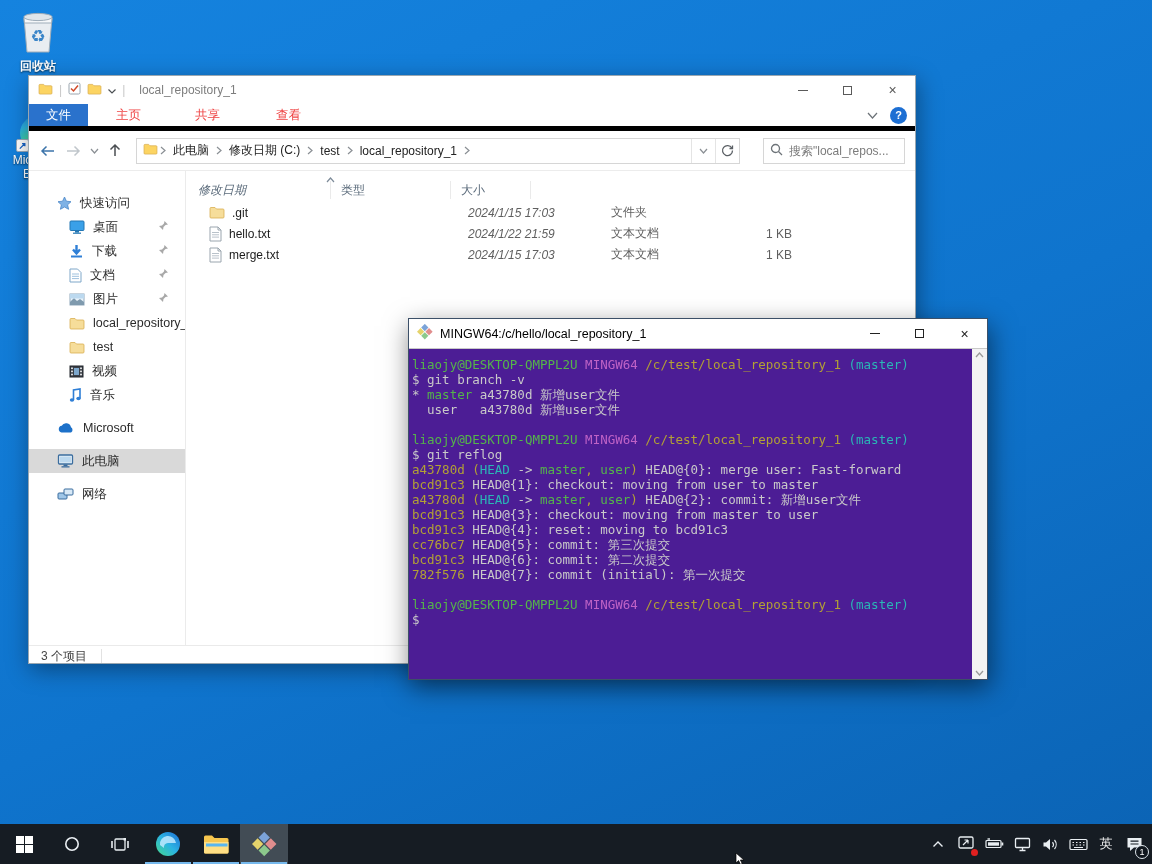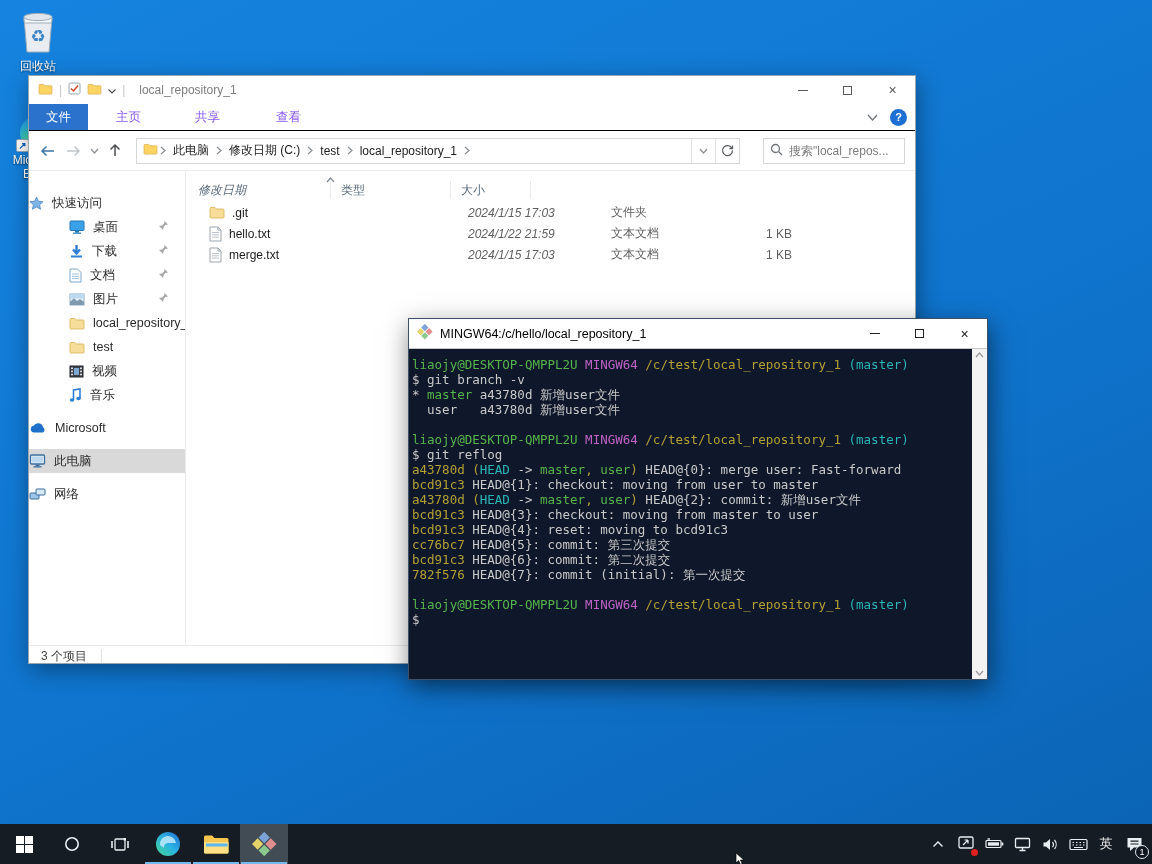--- a/index.html
+++ b/index.html
@@ -1,61 +1,61 @@
 <!DOCTYPE html>
 <html><head>
 <meta charset="utf-8">
 <style>
   * { margin:0; padding:0; box-sizing:border-box; }
   html,body { width:1152px; height:864px; overflow:hidden; font-family:"Liberation Sans",sans-serif; }
   #desktop { position:absolute; inset:0; background:linear-gradient(155deg,#1583df 0%,#0f74cd 55%,#0b63b4 100%); }
 
   
   .desk-icon { position:absolute; width:62px; text-align:center; color:#fff; font-size:12px; }
-  .desk-icon .lbl { margin-top:2px; text-shadow:0 1px 2px rgba(0,0,0,.65); line-height:14px; }
+  .desk-icon .lbl { margin-top:2px; text-shadow:0 1px 2px rgba(0,0,0,.65); line-height:14px;font-weight:bold; }
   #edge-shortcut { position:absolute; left:0; top:116px; width:28px; height:78px; overflow:hidden; }
   #edge-shortcut .inner { position:absolute; left:0; top:0; width:74px; text-align:center; color:#fff; font-size:12px; }
   #edge-shortcut .eicon { position:relative; width:34px; height:34px; margin:0 auto; border-radius:50%;
      background:radial-gradient(circle at 30% 75%, #46d98b 0%, #2bb3e2 45%, #1e6fd6 100%); }
   .shortcut-arrow { position:absolute; left:-4px; bottom:-2px; width:13px; height:13px; background:#fff; border:1px solid #9ab; border-radius:2px; color:#1a66c9; font-size:10px; line-height:11px; font-weight:bold; }
   #edge-shortcut .lbl { margin-top:3px; text-shadow:0 1px 2px rgba(0,0,0,.65); line-height:14px; }
 
   
   #explorer { position:absolute; left:28px; top:75px; width:888px; height:589px; background:#fff;
     border:1px solid #9aa7b1; box-shadow:2px 6px 22px rgba(0,0,0,.38); font-size:12px; color:#222; }
   .ex-titlebar { height:28px; display:flex; align-items:center; background:#fff; }
   .qat { display:flex; align-items:center; gap:6px; padding-left:9px; }
   .qat .sep { color:#c8c8c8; font-size:12px; }
   .ex-title { margin-left:14px; color:#7d7d7d; font-size:12px; }
   .win-btns { margin-left:auto; display:flex; height:100%; }
   .win-btn { width:45px; height:100%; display:flex; align-items:center; justify-content:center; color:#5a5a5a; }
   .glyph-min { width:10px; height:1px; background:#5a5a5a; }
   .glyph-max { width:9px; height:9px; border:1px solid #5a5a5a; }
   .glyph-close { font-size:14px; line-height:1; }
 
-  .ex-menubar { height:27px; display:flex; align-items:stretch; border-bottom:1px solid #000000; position:relative; }
-  .menu-tab { display:flex; align-items:center; padding:0 16px; font-size:12.5px; color:#8b5cf6; }
+  .ex-menubar { height:27px; display:flex; align-items:stretch; border-bottom:5px solid #000000; position:relative; }
+  .menu-tab { display:flex; align-items:center; padding:0 16px; font-size:12.5px; color:#ef4444; }
   .menu-tab.active { background:#2a72cc; color:#fff; padding:0 17px; }
   .ribbon-right { position:absolute; right:8px; top:0; height:100%; display:flex; align-items:center; gap:12px; }
   .help-circle { width:17px; height:17px; border-radius:50%; background:#1d6fd3; color:#fff; font-size:11px; font-weight:bold; display:flex; align-items:center; justify-content:center; }
 
   .ex-navrow { height:40px; display:flex; align-items:center; padding:0 10px 0 8px; gap:4px; border-bottom:1px solid #ececec; }
   .nav-arrow { width:24px; height:24px; display:flex; align-items:center; justify-content:center; }
   .addr-box { display:flex; align-items:center; height:26px; border:1px solid #d6d6d6; background:#fff; flex:0 0 604px; margin-left:6px; }
   .addr-crumbs { display:flex; align-items:center; gap:2px; padding:0 6px; flex:1; overflow:hidden; }
   .crumb { padding:0 5px; white-space:nowrap; color:#222; }
   .crumb-chev { color:#8a8a8a; display:flex; align-items:center; }
   .addr-btn { width:24px; height:100%; border-left:1px solid #e4e4e4; display:flex; align-items:center; justify-content:center; }
   .search-box { display:flex; align-items:center; height:26px; border:1px solid #d6d6d6; background:#fff; flex:0 0 142px; margin-left:19px; padding:0 6px; gap:6px; }
   .search-box input { border:none; outline:none; width:100%; font-size:12px; color:#222; font-family:inherit; }
   .search-box input::placeholder { color:#7c7c7c; opacity:1; }
 
   .ex-body { display:flex; height:474px; }
   .ex-sidebar { width:157px; border-right:1px solid #ebebeb; padding-top:20px; overflow:hidden; }
-  .side-item { height:24px; display:flex; align-items:center; gap:8px; font-size:12.5px; color:#2b2b2b; }
+  .side-item { height:24px; display:flex; align-items:center; gap:8px; padding-left:28px; font-size:12.5px; color:#2b2b2b; }
   .side-item.lvl1 { padding-left:40px; }
   .side-item.gap { margin-top:9px; }
   .side-item.selected { background:#d9d9d9; }
   .side-item .sp { flex:1; }
   .side-item .pin { margin-right:16px; opacity:.75; }
 
   .ex-list { flex:1; position:relative; padding-top:7px; }
   .sort-caret { position:absolute; left:140px; top:1px; color:#7d8b99; }
   .list-head { display:flex; height:24px; align-items:center; color:#5b6b7b; }
   .hcell { border-right:1px solid #eaeaea; height:18px; display:flex; align-items:center; }
@@ -71,21 +71,21 @@
 
   
   #terminal { position:absolute; left:408px; top:318px; width:580px; height:362px; background:#000;
     border:1px solid #3c5068; box-shadow:2px 8px 24px rgba(0,0,0,.5); }
   .t-titlebar { height:30px; background:#fff; display:flex; align-items:center; padding-left:8px; border-bottom:1px solid #c9c9c9; }
   .t-title { margin-left:7px; font-size:12.5px; color:#000; }
   .t-btns { margin-left:auto; display:flex; height:100%; }
   .t-btn { width:45px; display:flex; align-items:center; justify-content:center; color:#222; }
   .t-btn .glyph-min { background:#222; }
   .t-btn .glyph-max { border-color:#222; }
-  .t-content { position:absolute; left:0; top:30px; right:15px; bottom:0; background:#0f172a; overflow:hidden;
+  .t-content { position:absolute; left:0; top:30px; right:15px; bottom:0; background:#4c1d95; overflow:hidden;
     font-family:"DejaVu Sans Mono",monospace; font-size:12.5px; line-height:15px; padding:8px 0 0 3px; white-space:pre; }
   .term-line { height:15px; }
   .sg-g{color:var(--tg);} .sg-m{color:var(--tm);} .sg-y{color:var(--ty);} .sg-c{color:var(--tc);} .sg-w{color:var(--tw);}
   .t-scroll { position:absolute; top:30px; right:0; bottom:0; width:15px; background:#f3f3f3; display:flex; flex-direction:column; justify-content:space-between; align-items:center; padding:3px 0; }
   .t-scroll svg { display:block; }
 
   
   #taskbar { position:absolute; left:0; bottom:0; width:1152px; height:40px; background:#161c23; display:flex; align-items:stretch; z-index:50; }
   .tb-btn { position:relative; width:48px; display:flex; align-items:center; justify-content:center; }
   .tb-btn.active { background:#424c55; }

